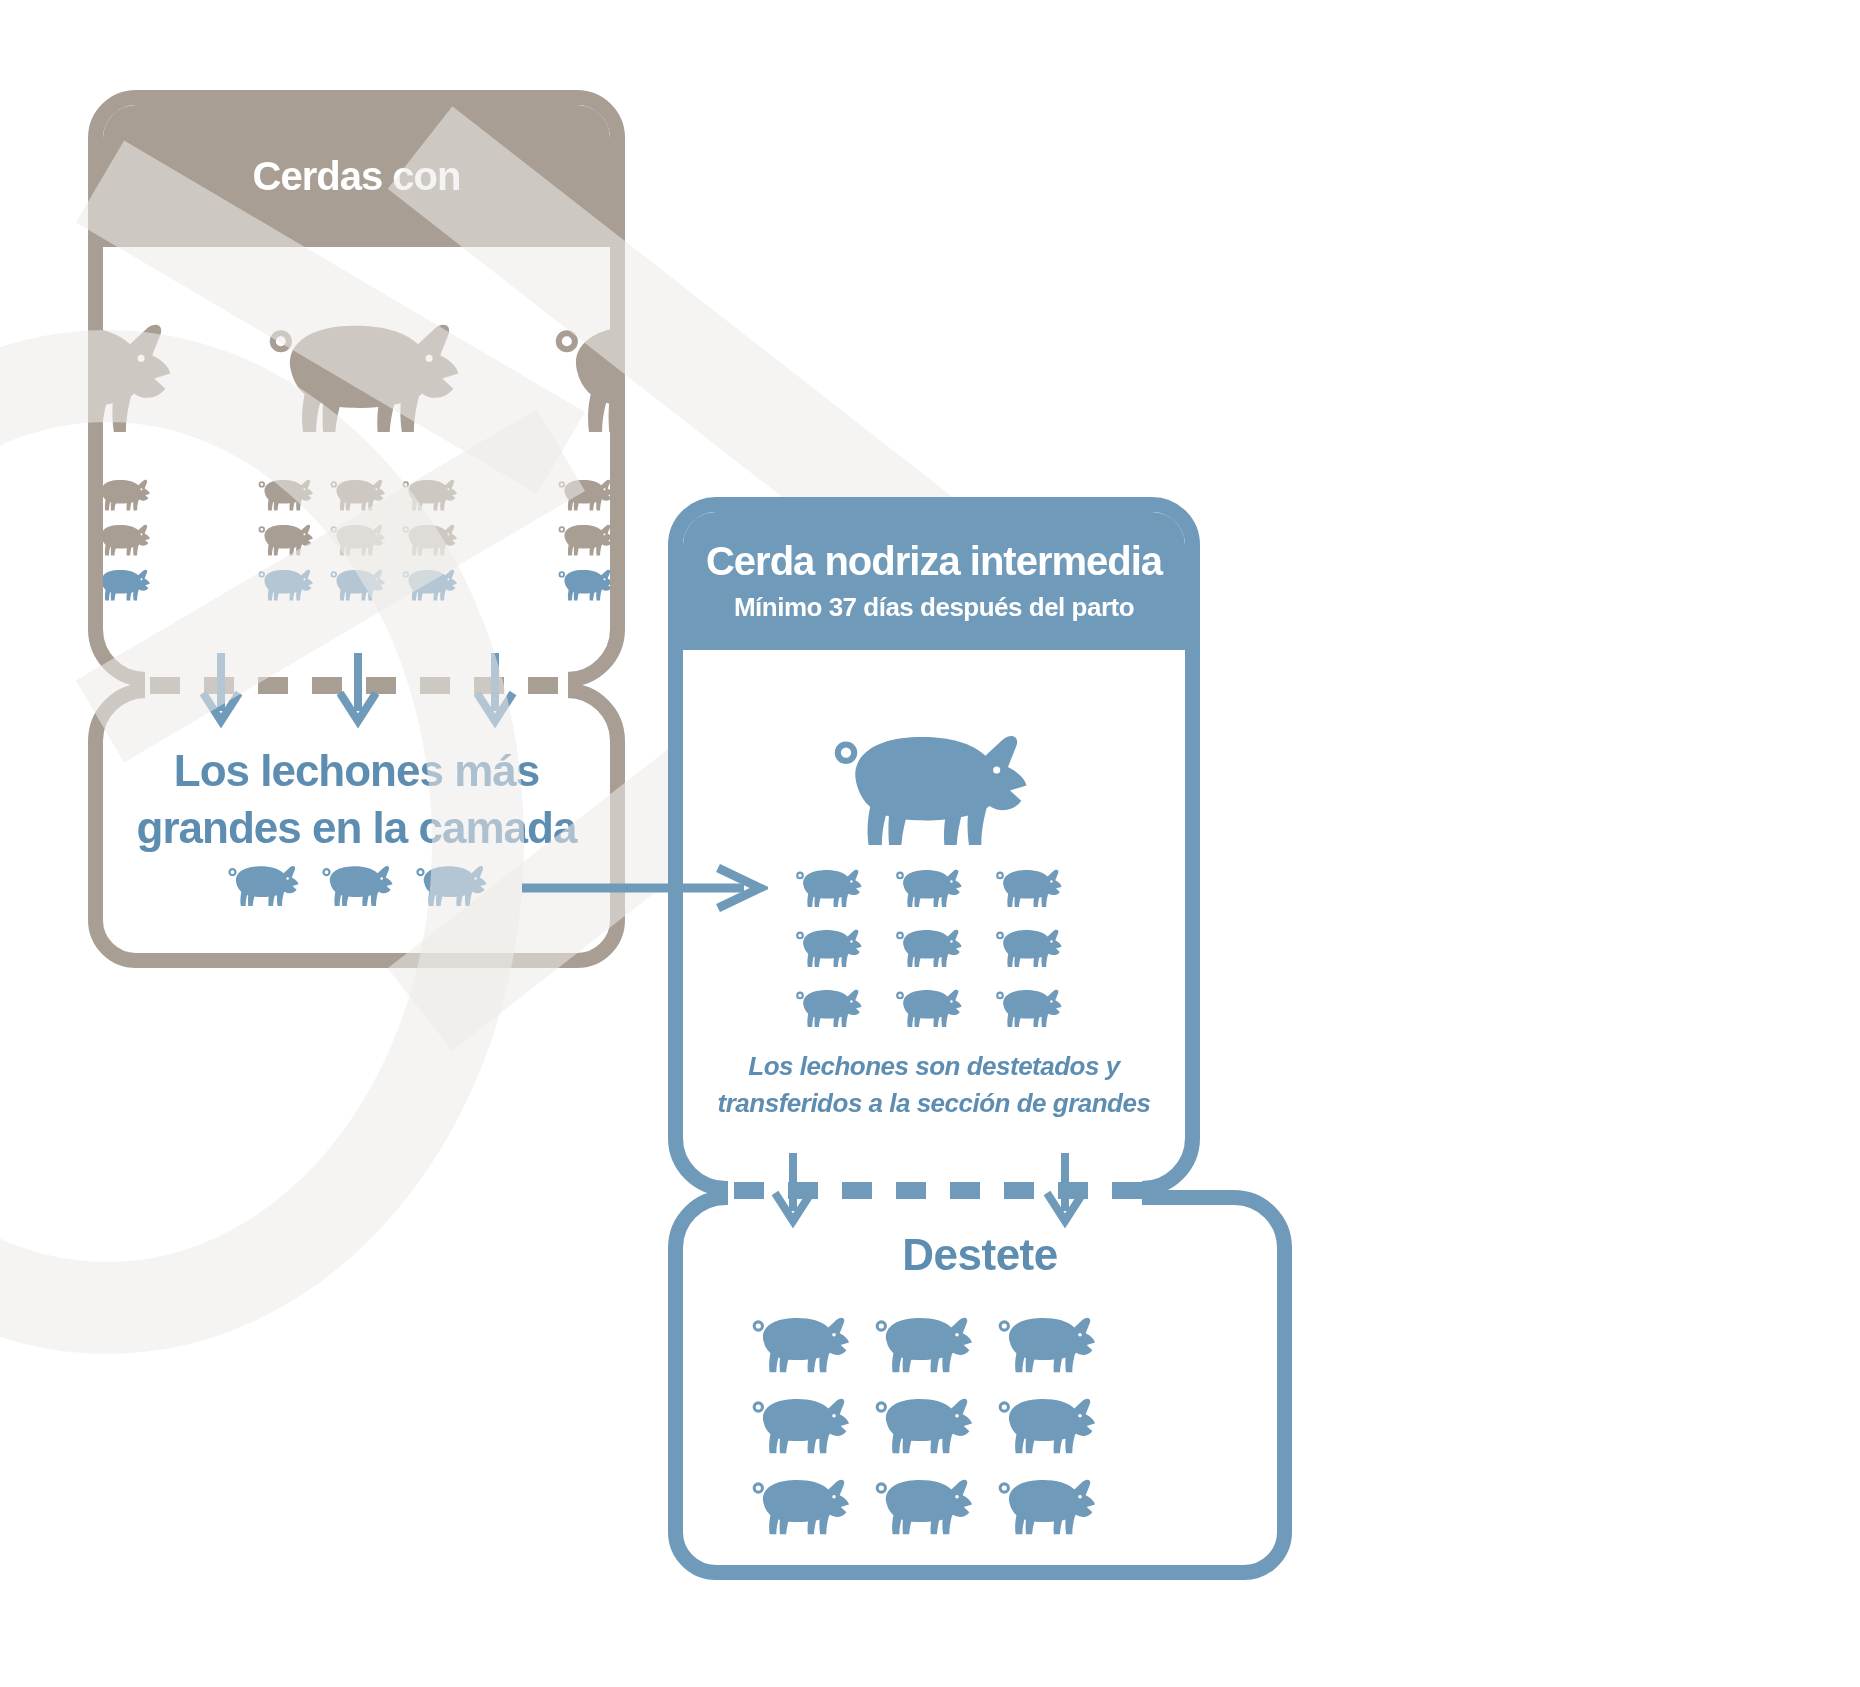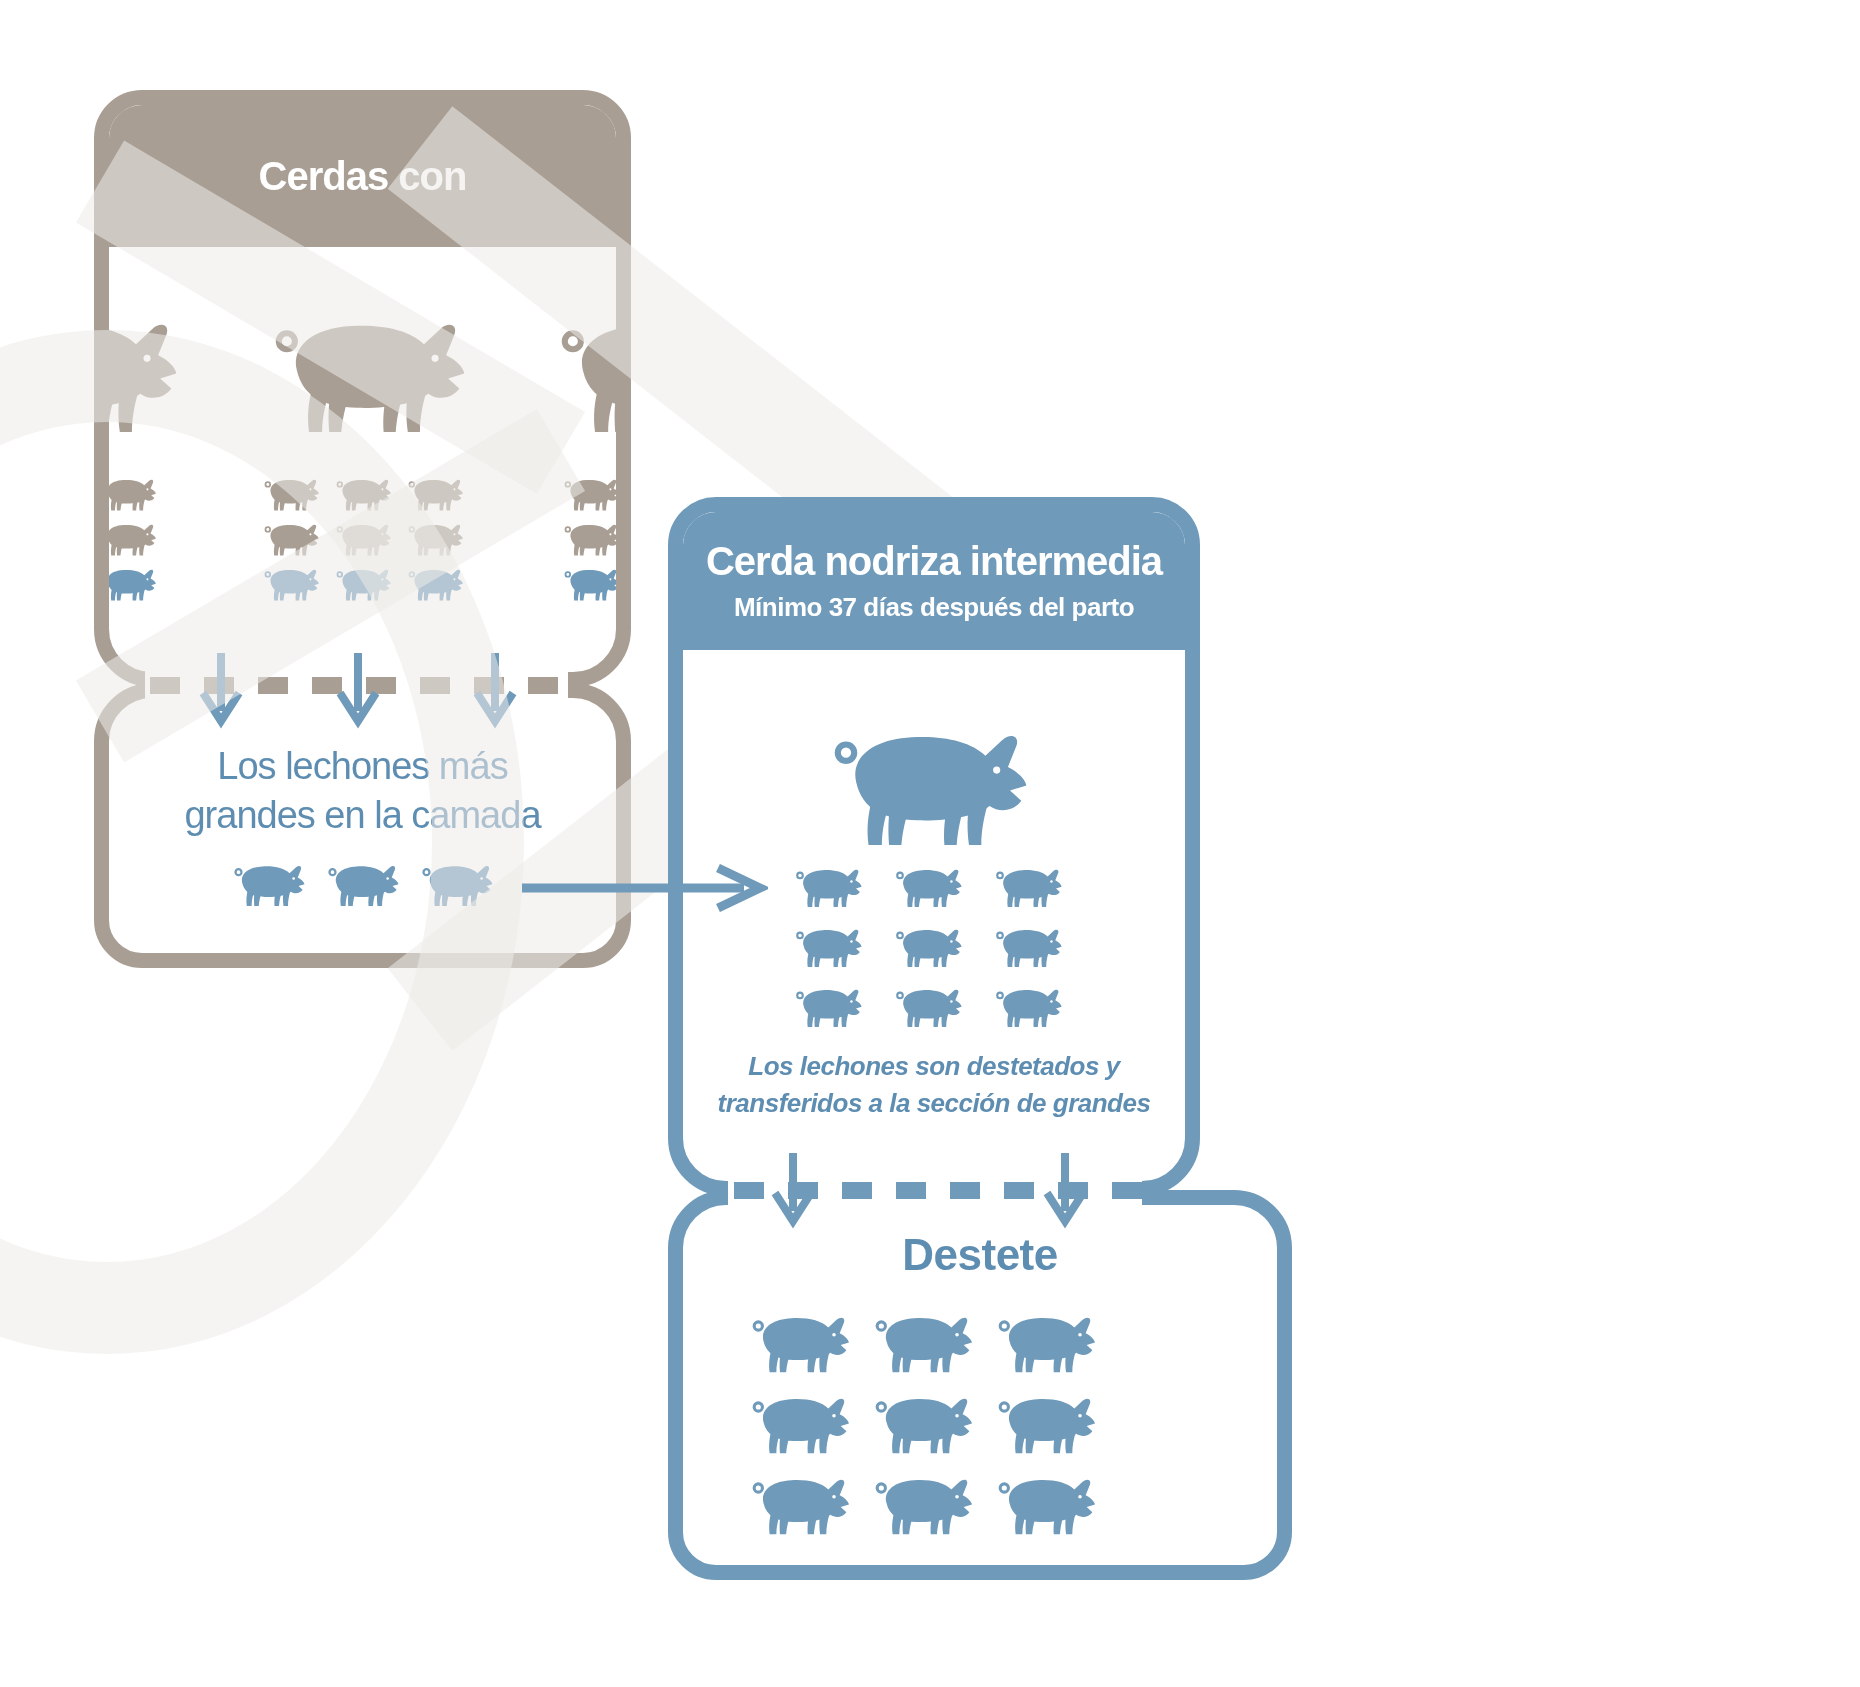--- a/index.html
+++ b/index.html
@@ -14,21 +14,21 @@
   .wm-a1{left:100px;top:134px;width:535px;transform:rotate(30.5deg);}
   .wm-a2{left:100px;top:674px;width:535px;transform:rotate(-30.5deg);}
   .wm-b1{left:420px;top:95px;width:700px;height:105px;transform:rotate(38deg);}
   .wm-b2{left:420px;top:957px;width:700px;height:105px;transform:rotate(-38deg);}
 
   .copyright{position:absolute;left:12px;top:884px;z-index:3;font-size:42px;font-weight:700;
              letter-spacing:2px;color:var(--copyright-gray,#E7E5E2);white-space:nowrap;}
 
   
   .box{position:absolute;box-sizing:border-box;background:#ffffff;overflow:hidden;}
-  .box-tan{border:15px solid var(--tan,#A89E94);margin-left:6px;}
+  .box-tan{border:15px solid var(--tan,#A89E94);}
   .box-blue{border:15px solid var(--blue,#6F9ABA);}
   #box-sows{left:88px;top:90px;width:537px;height:597px;border-radius:48px 48px 58px 58px;}
   #box-selected{left:88px;top:683px;width:537px;height:285px;border-radius:58px 58px 48px 48px;}
   #box-nurse{left:668px;top:497px;width:532px;height:699px;border-radius:48px 48px 58px 58px;z-index:6;}
   #box-weaning{left:668px;top:1190px;width:624px;height:390px;border-radius:58px 58px 48px 48px;z-index:6;}
 
   .box-header{position:absolute;left:0;top:0;width:100%;display:flex;flex-direction:column;
               align-items:center;justify-content:center;text-align:center;z-index:4;}
   #box-sows .box-header{height:142px;background:var(--tan,#A89E94);}
   #box-nurse .box-header{height:138px;background:var(--blue,#6F9ABA);}
@@ -49,22 +49,22 @@
   .pig-md{width:103px;height:66px;}
 
   #sow-partial-left{left:-132px;top:209px;}
   #sow-center{left:156px;top:209px;}
   #sow-partial-right{left:442px;top:209px;}
   #sows-grid{position:absolute;left:153px;top:371px;display:grid;z-index:4;
              grid-template-columns:repeat(3,58px);grid-auto-rows:36px;column-gap:14px;row-gap:9px;}
   #sows-grid-left{position:absolute;left:-10px;top:371px;display:grid;grid-auto-rows:36px;row-gap:9px;z-index:4;}
   #sows-grid-right{position:absolute;left:453px;top:371px;display:grid;grid-auto-rows:36px;row-gap:9px;z-index:4;}
 
-  #selected-label{position:absolute;left:0;top:44px;width:100%;text-align:center;font-size:38px;
-                  font-weight:400;color:var(--blue-text,#5E8DB2);line-height:1.3;letter-spacing:-1px;z-index:4;}
+  #selected-label{position:absolute;left:0;top:44px;width:100%;text-align:center;font-size:44px;
+                  font-weight:700;color:var(--blue-text,#5E8DB2);line-height:1.3;letter-spacing:-1px;z-index:4;}
   #selected-piglets{position:absolute;left:121px;top:164px;display:flex;gap:17px;z-index:4;}
 
   #nurse-sow{left:140px;top:213px;}
   #nurse-grid{position:absolute;left:109px;top:354px;display:grid;
               grid-template-columns:repeat(3,72px);grid-auto-rows:42px;column-gap:28px;row-gap:18px;}
   #nurse-caption{position:absolute;left:0;top:536px;width:100%;text-align:center;font-size:26px;
                  font-weight:700;color:var(--blue-text,#5E8DB2);line-height:1.42;letter-spacing:-0.5px;font-style:italic;}
 
   #weaning-title{position:absolute;left:0;top:25px;width:100%;text-align:center;font-size:44px;
                  font-weight:700;color:var(--blue-text,#5E8DB2);letter-spacing:-0.5px;}

